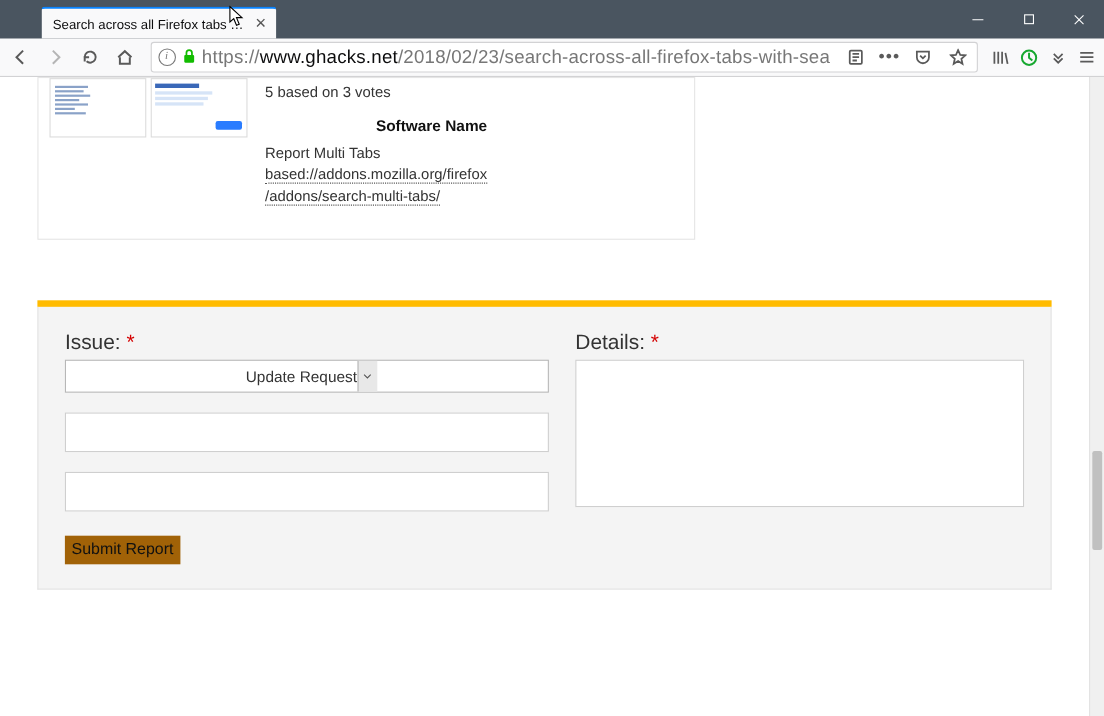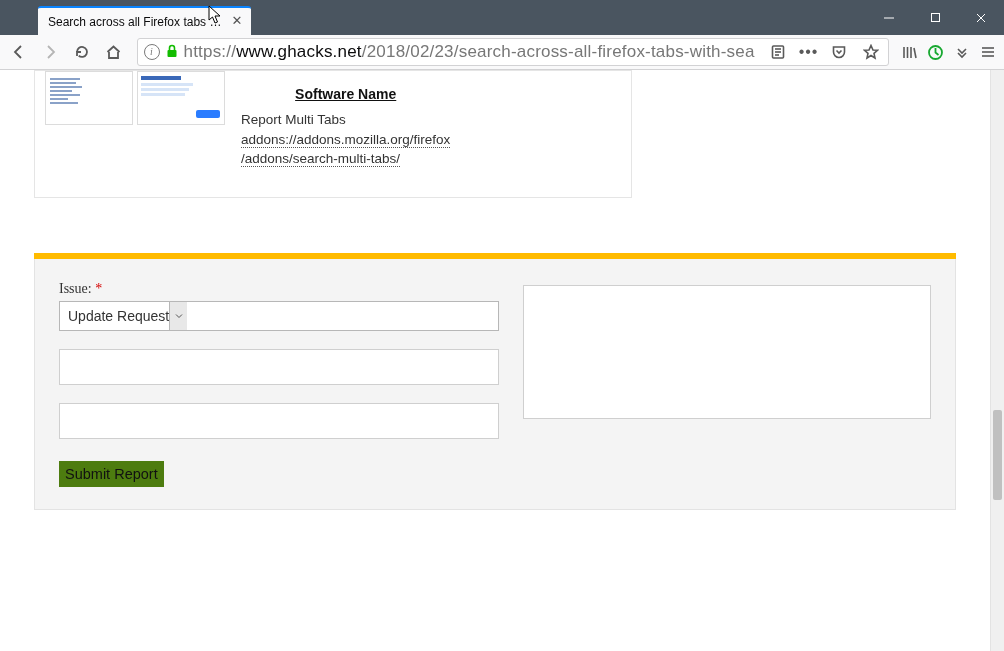--- a/index.html
+++ b/index.html
@@ -45,39 +45,39 @@
   .infobox { margin-left: 34px; width: 598px; border: 1px solid #e5e5e5; padding-bottom: 28px; }
   .infobox-inner { display: flex; }
   .thumb-col { width: 200px; padding: 0 10px; }
   .thumb-row { display: flex; gap: 4px; }
   .thumb { background: #fff; border: 1px solid #dcdcdc; height: 54px; flex: 1; position: relative; overflow: hidden; }
   .thumb .fake-text { position: absolute; background: #d6e4f7; }
   .thumb .btn-fake { position: absolute; right: 4px; bottom: 6px; width: 24px; height: 8px; background: #2a7cff; border-radius: 2px; }
   .thumb1 .ln { position: absolute; left: 4px; height: 2px; background: #8aa2c8; }
   .meta-col { padding: 3px 14px 0 6px; font-size: 13.5px; line-height: 1.45; }
   .meta-rating { color: #333; }
-  .meta-label { font-weight: 700; color: #111; text-align: center; margin: 10px 0 6px; font-size: 14px; text-decoration: underline; }
+  .meta-label { font-weight: 700; color: #111; text-align: right; margin: 10px 0 6px; font-size: 14px; }
   .meta-value { color: #333; }
   .meta-link { color: #333; border-bottom: 1px dotted #555; display: inline; }
 
   .report-wrap { margin: 55px 34px 0 34px; position: relative; }
   .report-top { height: 6px; background: #ffbb00; }
   .report-tab { position: absolute; right: 0; top: -22px; background: #ffbb00; color: #111; font-size: 14px; padding: 4px 8px; }
   .report-body { background: #f4f4f4; border: 1px solid #e3e3e3; border-top: none; padding: 22px 24px 22px 24px; display: flex; gap: 24px; }
   .col-left { width: 440px; }
   .col-right { flex: 1; }
-  .form-label { font-size: 14px; color: #333; margin-bottom: 4px; font-family: Liberation Serif, serif; }
+  .form-label { font-size: 19px; color: #333; margin-bottom: 4px; }
   .req { color: #d40000; }
-  .form-select { width: 100%; height: 30px; border: 1px solid #b7b7b7; background: #fff; font-size: 14px; padding: 0 8px; position: relative; display: flex; align-items: center; justify-content: flex-start; }
+  .form-select { width: 100%; height: 30px; border: 1px solid #b7b7b7; background: #fff; font-size: 14px; padding: 0 8px; position: relative; display: flex; align-items: center; justify-content: center; }
   .select-btn { width: 18px; height: 28px; background: #e8e8e8; border-left: 1px solid #b7b7b7; display: flex; align-items: center; justify-content: center; margin-right: -8px; }
   .select-btn svg { stroke: #555; fill: none; }
   .form-input { width: 100%; height: 36px; border: 1px solid #cfcfcf; background: #fff; margin-top: 4px; }
   .form-textarea { width: 100%; height: 134px; border: 1px solid #cfcfcf; background: #fff; margin-top: 4px; }
   .gap { height: 14px; }
-  .submit-btn { display: inline-block; background: #4d7c0f; color: #111; font-size: 14.5px; padding: 5px 6px; margin-top: 22px; cursor: pointer; }
+  .submit-btn { display: inline-block; background: #a16207; color: #111; font-size: 14.5px; padding: 5px 6px; margin-top: 22px; cursor: pointer; }
 
   .cursor { position: absolute; top: 5px; left: 208px; pointer-events: none; }
 </style>
 </head>
 <body>
 
 <div class="window">
 
   <div class="titlebar">
     <div class="tab">
@@ -218,24 +218,25 @@
               <div class="thumb">
                 <div class="fake-text" style="left:3px;top:4px;width:40px;height:4px;background:#3a68b8"></div>
                 <div class="fake-text" style="left:3px;top:11px;width:52px;height:3px"></div>
                 <div class="fake-text" style="left:3px;top:16px;width:48px;height:3px"></div>
                 <div class="fake-text" style="left:3px;top:21px;width:44px;height:3px"></div>
                 <div class="btn-fake"></div>
               </div>
             </div>
           </div>
           <div class="meta-col">
+            <div class="meta-rating">5 based on 3 votes</div>
             <div class="meta-label">Software Name</div>
             <div class="meta-value">Report Multi Tabs</div>
             <div>
-              <span class="meta-link">addons://addons.mozilla.org/firefox</span><br>
+              <span class="meta-link">based://addons.mozilla.org/firefox</span><br>
               <span class="meta-link">/addons/search-multi-tabs/</span>
             </div>
           </div>
         </div>
       </div>
 
       <div class="report-wrap">
         <div class="report-top"></div>
         <div class="report-body">
           <div class="col-left">
@@ -248,20 +249,21 @@
                   </svg>
               </span>
             </div>
             <div class="gap"></div>
             <div class="form-input"></div>
             <div class="gap"></div>
             <div class="form-input"></div>
             <div class="submit-btn">Submit Report</div>
           </div>
           <div class="col-right">
+            <div class="form-label"><span>Details:</span> <span class="req">*</span></div>
             <div class="form-textarea"></div>
           </div>
         </div>
       </div>
 
     </div>
   </div>
 
   <svg class="cursor" width="16" height="20" viewBox="0 0 16 20">
     <path d="M1 1 L1 15 L4.5 12 L7 18 L9.5 17 L7 11 L12 11 Z" fill="#fff" stroke="#000" stroke-width="1"></path>

